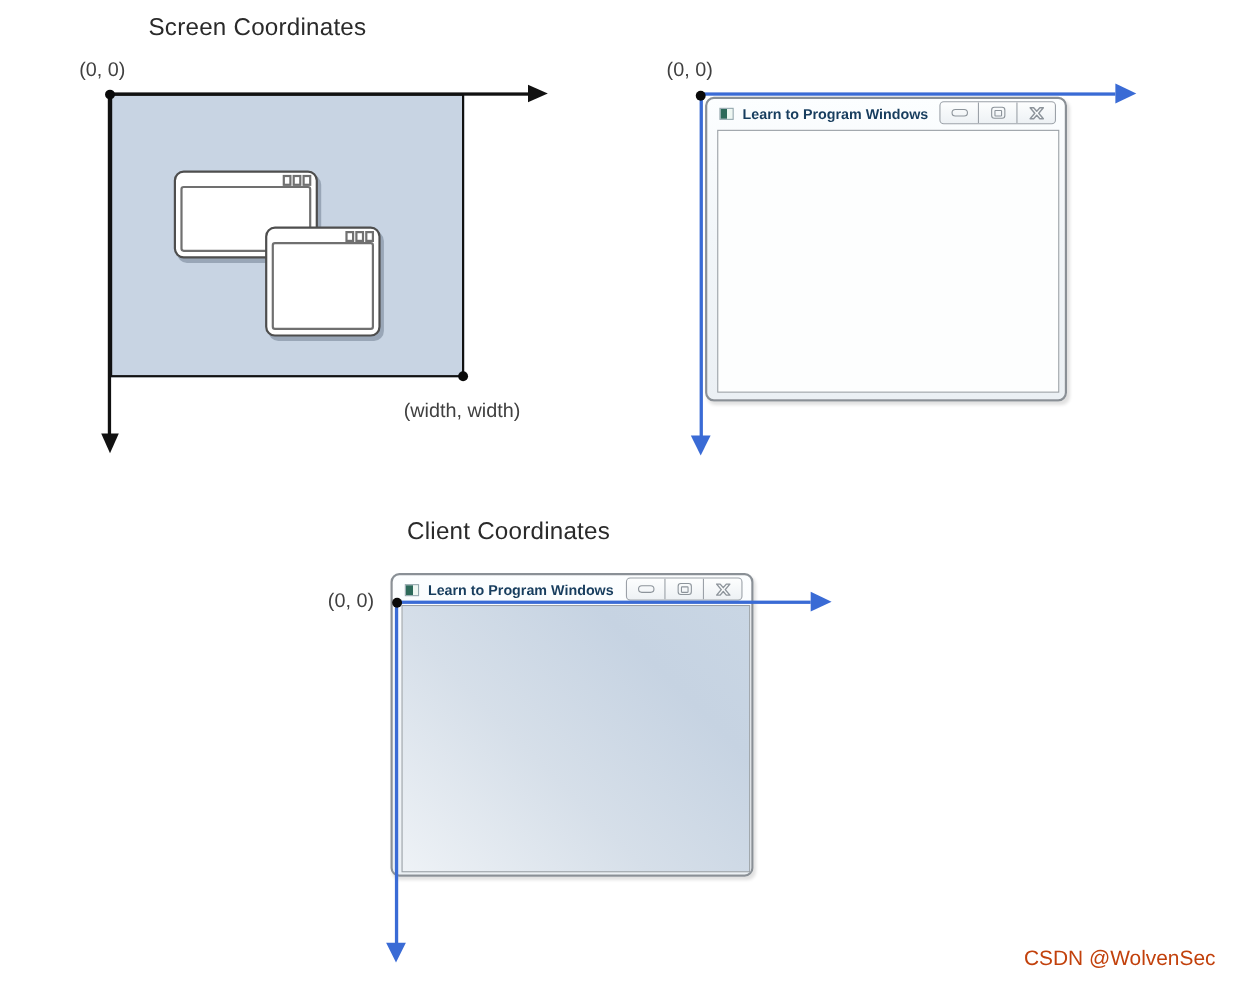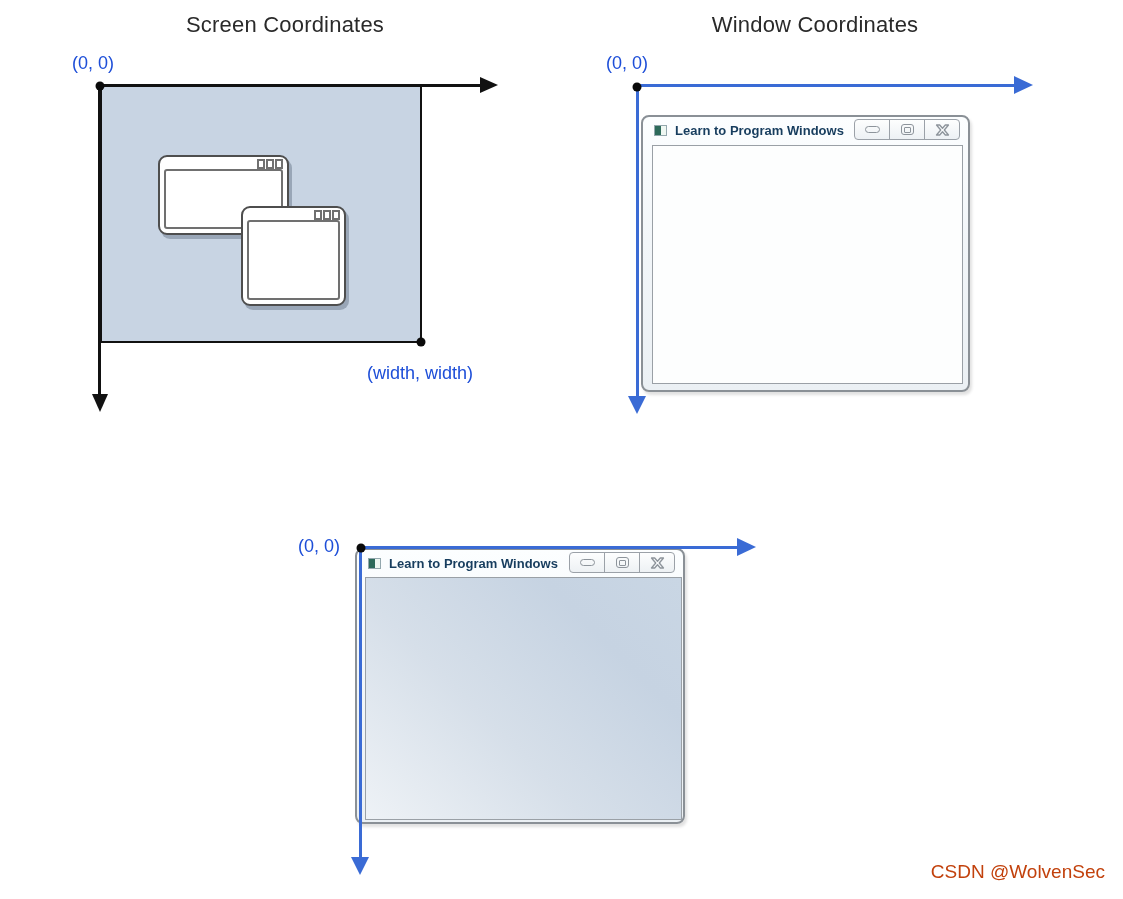--- a/index.html
+++ b/index.html
@@ -1,24 +1,24 @@
 <!DOCTYPE html>
 <html><head>
 <meta charset="utf-8">
 <style>
   html,body{margin:0;padding:0;background:#ffffff;}
   .canvas{
     position:relative;width:1123px;height:899px;background:#ffffff;
     font-family:"Liberation Sans", sans-serif;overflow:hidden;
   }
   .diagram-title{
-    position:absolute;width:300px;text-align:center;
+    position:absolute;width:300px;text-align:left;
     font-size:22px;color:#2a2a2a;letter-spacing:.2px;
   }
-  .coord-label{position:absolute;font-size:18px;color:#1d4ed8;}
+  .coord-label{position:absolute;font-size:18px;color:#404040;}
   .dot{position:absolute;width:9px;height:9px;border-radius:50%;background:#0a0a0a;
        transform:translate(-50%,-50%);z-index:6;}
   
   .bk-line-h{position:absolute;height:2.5px;background:#111;z-index:5;}
   .bk-line-v{position:absolute;width:2.5px;background:#111;z-index:5;}
   .bk-head-right{position:absolute;width:0;height:0;z-index:5;
     border-top:8px solid transparent;border-bottom:8px solid transparent;border-left:18px solid #111;}
   .bk-head-down{position:absolute;width:0;height:0;z-index:5;
     border-left:8px solid transparent;border-right:8px solid transparent;border-top:18px solid #111;}
   
@@ -36,21 +36,21 @@
   
   .mini-win{position:absolute;background:#fff;border:2.5px solid #4e4e4e;border-radius:9px;
     box-sizing:border-box;box-shadow:3px 4px 0 rgba(96,110,128,.45);}
   .mini-boxes{position:absolute;top:2px;right:4px;display:flex;gap:1px;}
   .mini-box{width:8px;height:10px;border:2px solid #707070;background:#fff;box-sizing:border-box;}
   .mini-content{position:absolute;left:4px;right:4px;top:12px;bottom:4px;
     border:2px solid #707070;border-radius:3px;background:#fff;}
   
   .win-frame{position:absolute;box-sizing:border-box;z-index:2;
     background:linear-gradient(180deg,#fcfeff 0%,#f2f6f9 45%,#ebf0f4 100%);
-    border:2px solid #8a9096;border-radius:8px;box-shadow:2px 3px 3px rgba(0,0,0,.12);margin-top:27px;}
+    border:2px solid #8a9096;border-radius:8px;box-shadow:2px 3px 3px rgba(0,0,0,.12);}
   .win-titlebar{position:absolute;left:0;top:0;right:0;height:27px;display:flex;align-items:center;}
   .app-icon{width:13px;height:11px;margin-left:11px;border:1px solid #93a7ad;box-sizing:border-box;
     background:linear-gradient(90deg,#2d6a5a 0%,#2d6a5a 55%,#eef7f2 55%);}
   .win-title{margin-left:8px;font-size:13px;font-weight:700;color:#173d5e;white-space:nowrap;}
   .cap-group{position:absolute;top:2px;right:8px;width:106px;height:21px;display:flex;
     box-sizing:border-box;border:1.5px solid #9ba1a8;border-radius:4px;
     background:linear-gradient(180deg,#fdfefe,#edf1f4);overflow:hidden;}
   .cap-btn{flex:1;display:flex;align-items:center;justify-content:center;
     border-right:1.5px solid #9ba1a8;}
   .cap-btn:last-child{border-right:none;}
@@ -95,21 +95,20 @@
   </div>
   <div class="mini-win" style="left:241px;top:206px;width:105px;height:100px;z-index:3;">
     <div class="mini-boxes">
       <span class="mini-box"></span>
       <span class="mini-box"></span>
       <span class="mini-box"></span>
     </div>
     <div class="mini-content"></div>
   </div>
 
-  <div class="diagram-title" style="left:665px;top:12px;">Window Coordinates</div>
   <div class="coord-label" style="left:606px;top:53px;">(0, 0)</div>
 
   <div class="win-frame" style="left:641px;top:88px;width:329px;height:277px;">
     <div class="win-titlebar">
       <span class="app-icon"></span>
       <span class="win-title">Learn to Program Windows</span>
       <div class="cap-group">
         <div class="cap-btn">
           <span class="glyph-min"></span>
         </div>
@@ -125,20 +124,21 @@
     </div>
     <div class="client-area" style="left:9px;top:28px;width:311px;height:239px;"></div>
   </div>
 
   <div class="bl-line-h" style="left:637px;top:84px;width:377px;"></div>
   <div class="bl-head-right" style="left:1014px;top:76px;"></div>
   <div class="bl-line-v" style="left:636px;top:85px;height:312px;"></div>
   <div class="bl-head-down" style="left:628px;top:396px;"></div>
   <div class="dot" style="left:637px;top:87px;"></div>
 
+  <div class="diagram-title" style="left:370px;top:470px;">Client Coordinates</div>
   <div class="coord-label" style="left:298px;top:536px;">(0, 0)</div>
 
   <div class="win-frame" style="left:355px;top:521px;width:330px;height:276px;">
     <div class="win-titlebar">
       <span class="app-icon"></span>
       <span class="win-title">Learn to Program Windows</span>
       <div class="cap-group">
         <div class="cap-btn">
           <span class="glyph-min"></span>
         </div>

